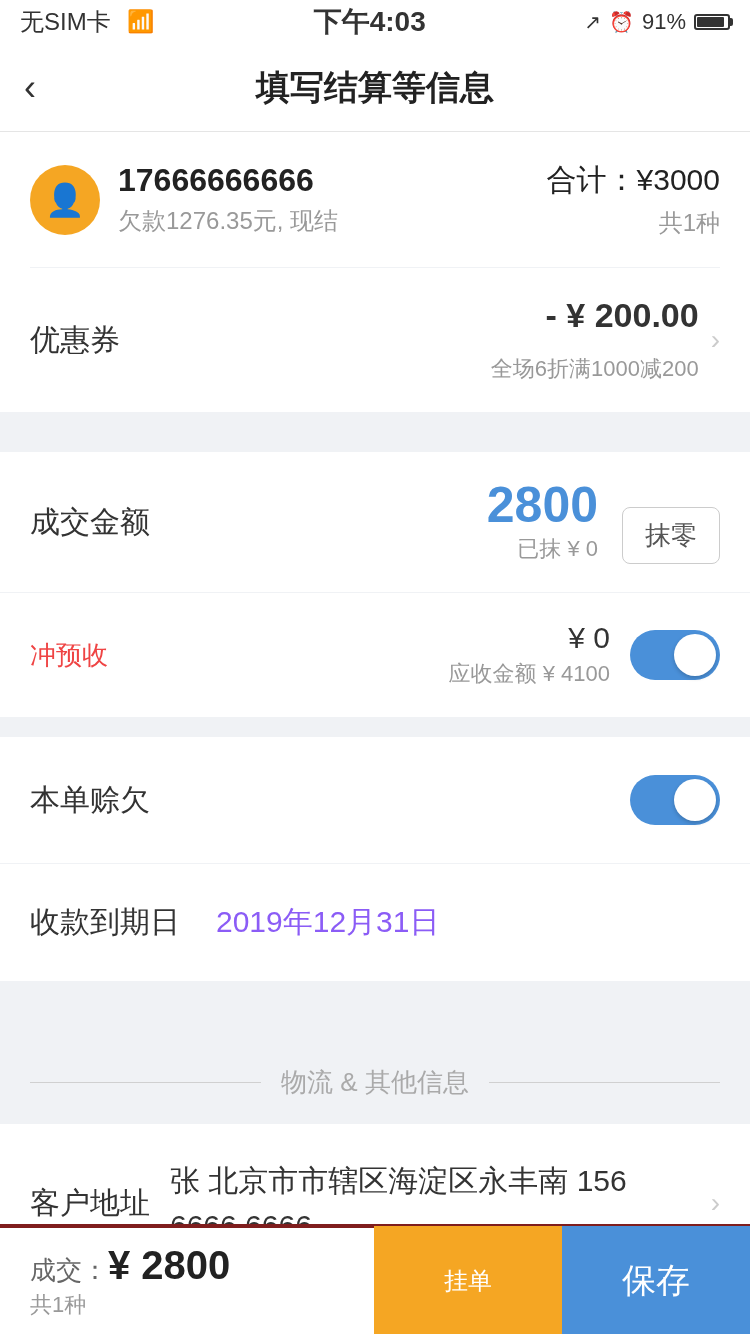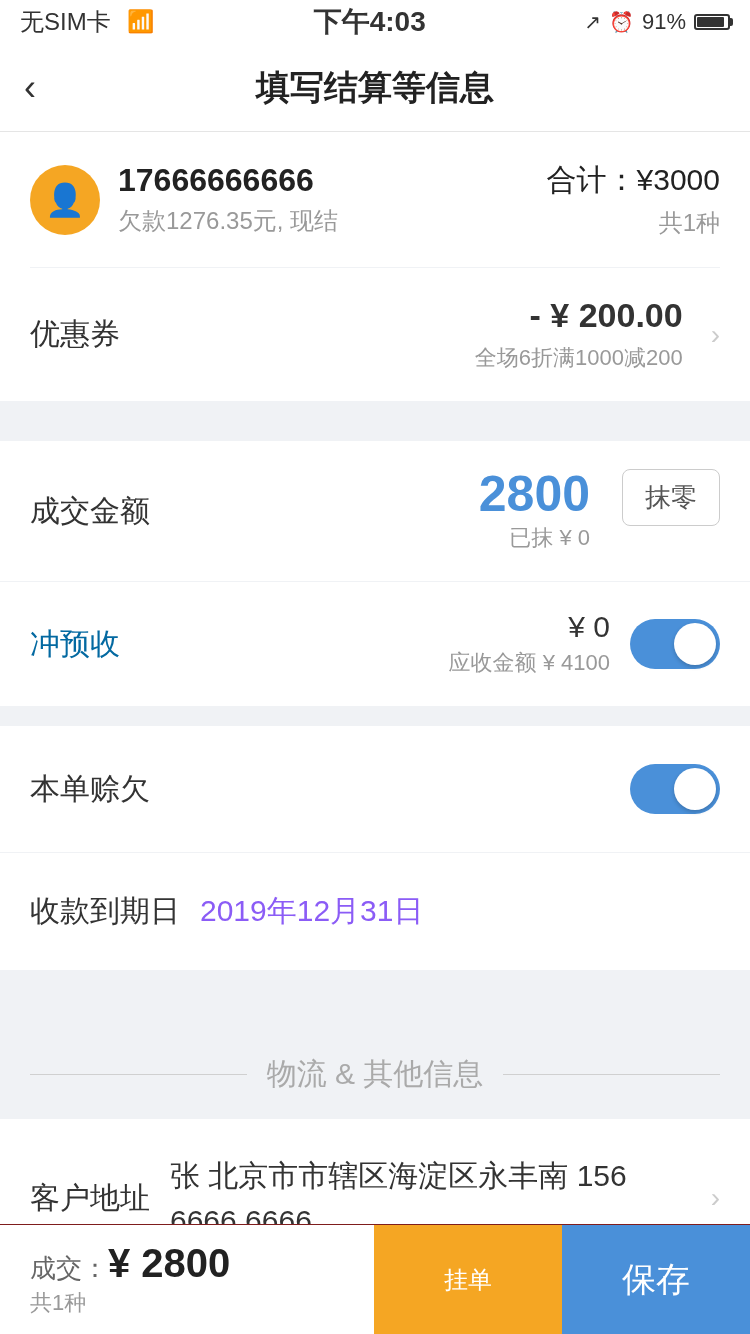--- a/index.html
+++ b/index.html
@@ -153,33 +153,33 @@
       padding: 28px 30px;
       background: #fff;
     }
     .coupon-label {
       font-size: 30px;
       color: #333;
     }
     .coupon-right {
       display: flex;
       align-items: center;
-      gap: 28px;
+      gap: 12px;
     }
     .coupon-amount {
       font-size: 34px;
       font-weight: 600;
       color: #333;
       text-align: right;
     }
     .coupon-desc {
       font-size: 22px;
       color: #999;
       text-align: right;
-      margin-top: 8px;
+      margin-top: 19px;
     }
     .chevron-right {
       font-size: 28px;
       color: #ccc;
     }
 
     
     .section-gap {
       height: 20px;
       background: #f0f2f5;
@@ -195,22 +195,22 @@
       align-items: center;
       justify-content: space-between;
       padding: 28px 30px;
     }
     .amount-label {
       font-size: 30px;
       color: #333;
     }
     .amount-right {
       display: flex;
-      align-items: flex-start;
-      gap: 32px;
+      align-items: flex-end;
+      gap: 24px;
     }
     .amount-value {
       font-size: 50px;
       font-weight: 700;
       color: #4a90d9;
       line-height: 1;
     }
     .amount-sub {
       font-size: 22px;
       color: #999;
@@ -230,22 +230,22 @@
 
     
     .prereceive-row {
       display: flex;
       align-items: center;
       justify-content: space-between;
       padding: 28px 30px;
       border-top: 1px solid #f0f2f5;
     }
     .prereceive-label {
-      font-size: 30px;
-      color: #0369a1;
+      font-size: 26px;
+      color: #ef4444;
     }
     .prereceive-right {
       display: flex;
       align-items: center;
       gap: 20px;
     }
     .prereceive-amount {
       text-align: right;
     }
     .prereceive-amount .main {
@@ -292,21 +292,21 @@
     
     .duedate-section {
       background: #fff;
       margin-top: 0;
       border-top: 1px solid #f0f2f5;
     }
     .duedate-row {
       display: flex;
       align-items: center;
       padding: 38px 30px;
-      gap: 20px;
+      gap: 36px;
     }
     .duedate-label {
       font-size: 30px;
       color: #333;
       white-space: nowrap;
     }
     .duedate-value {
       font-size: 30px;
       color: #8b5cf6;
     }
@@ -320,21 +320,21 @@
       justify-content: center;
       gap: 20px;
       margin-top: 20px;
     }
     .sep-line {
       flex: 1;
       height: 1px;
       background: #d0d0d0;
     }
     .sep-text {
-      font-size: 30px;
+      font-size: 26px;
       color: #aaa;
       white-space: nowrap;
     }
 
     
     .address-section {
       background: #fff;
       margin-top: 0;
     }
     .address-row {
@@ -372,21 +372,21 @@
     
     .bottom-bar {
       position: fixed;
       bottom: 0;
       left: 0;
       width: 750px;
       height: 110px;
       background: #fff;
       display: flex;
       align-items: center;
-      border-top: 1px solid #7f1d1d;
+      border-top: 4px solid #7f1d1d;
     }
     .bottom-left {
       flex: 1;
       padding: 0 30px;
     }
     .bottom-total-label {
       font-size: 26px;
       color: #666;
     }
     .bottom-total-amount {

